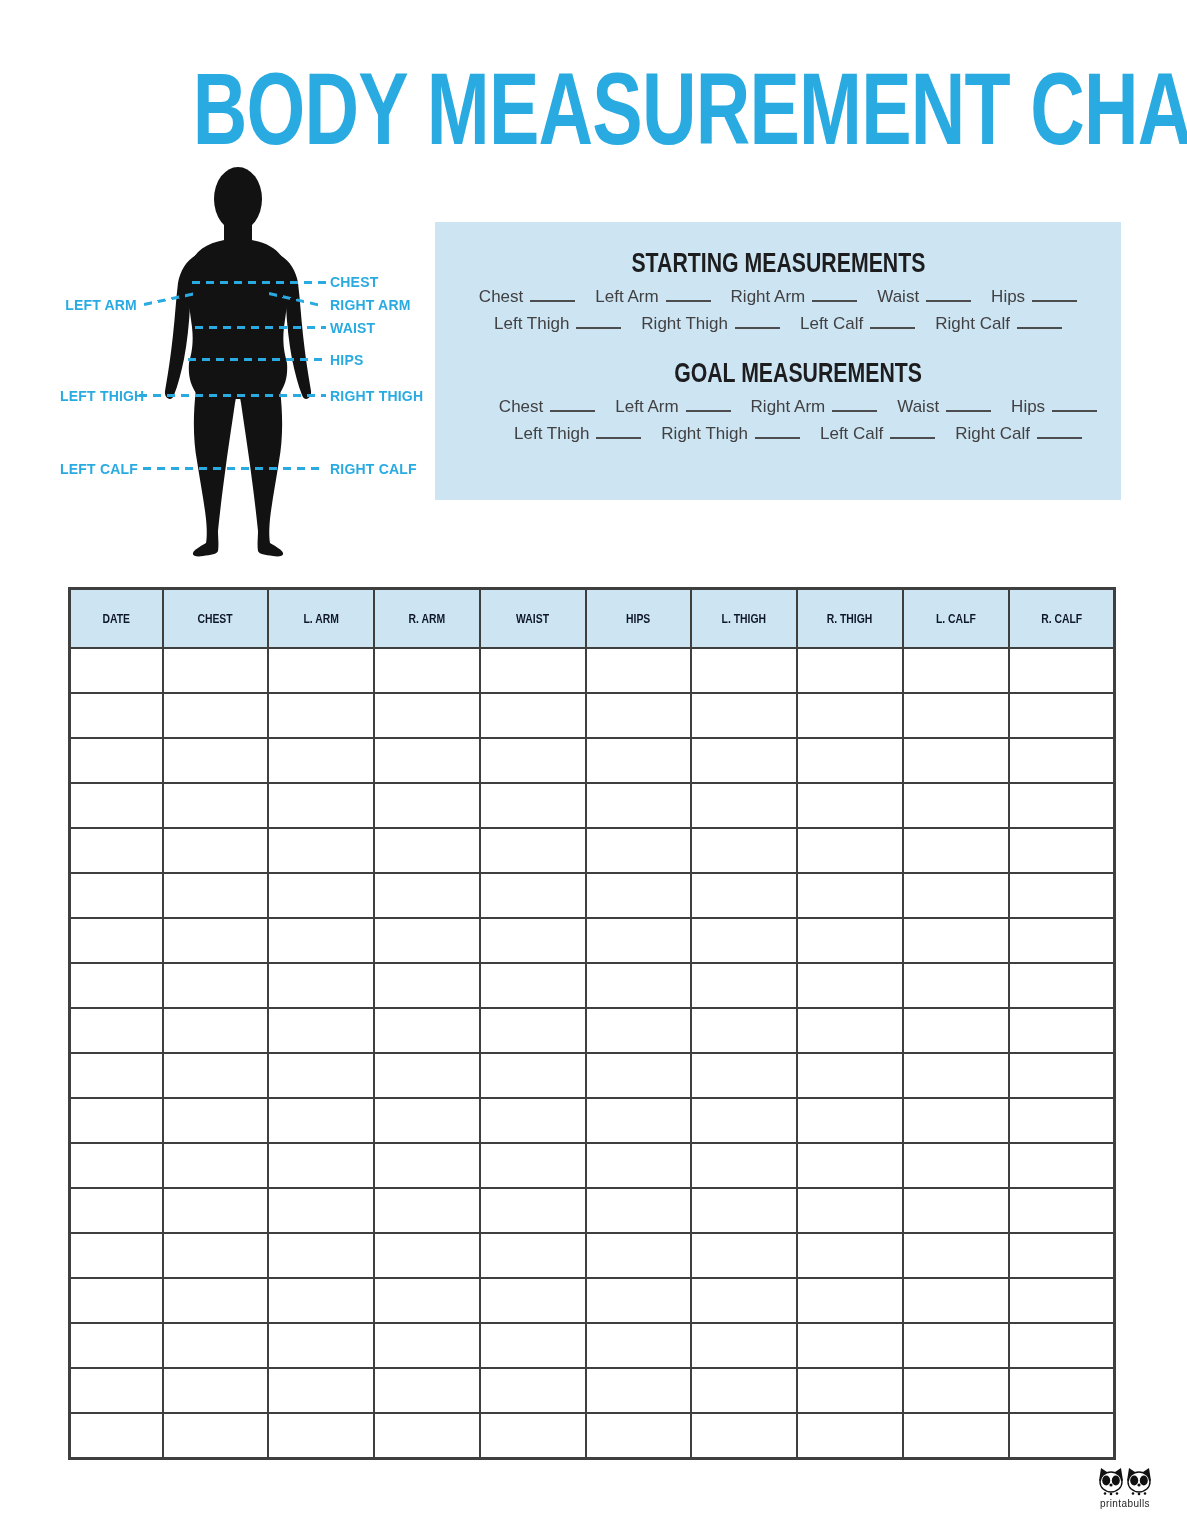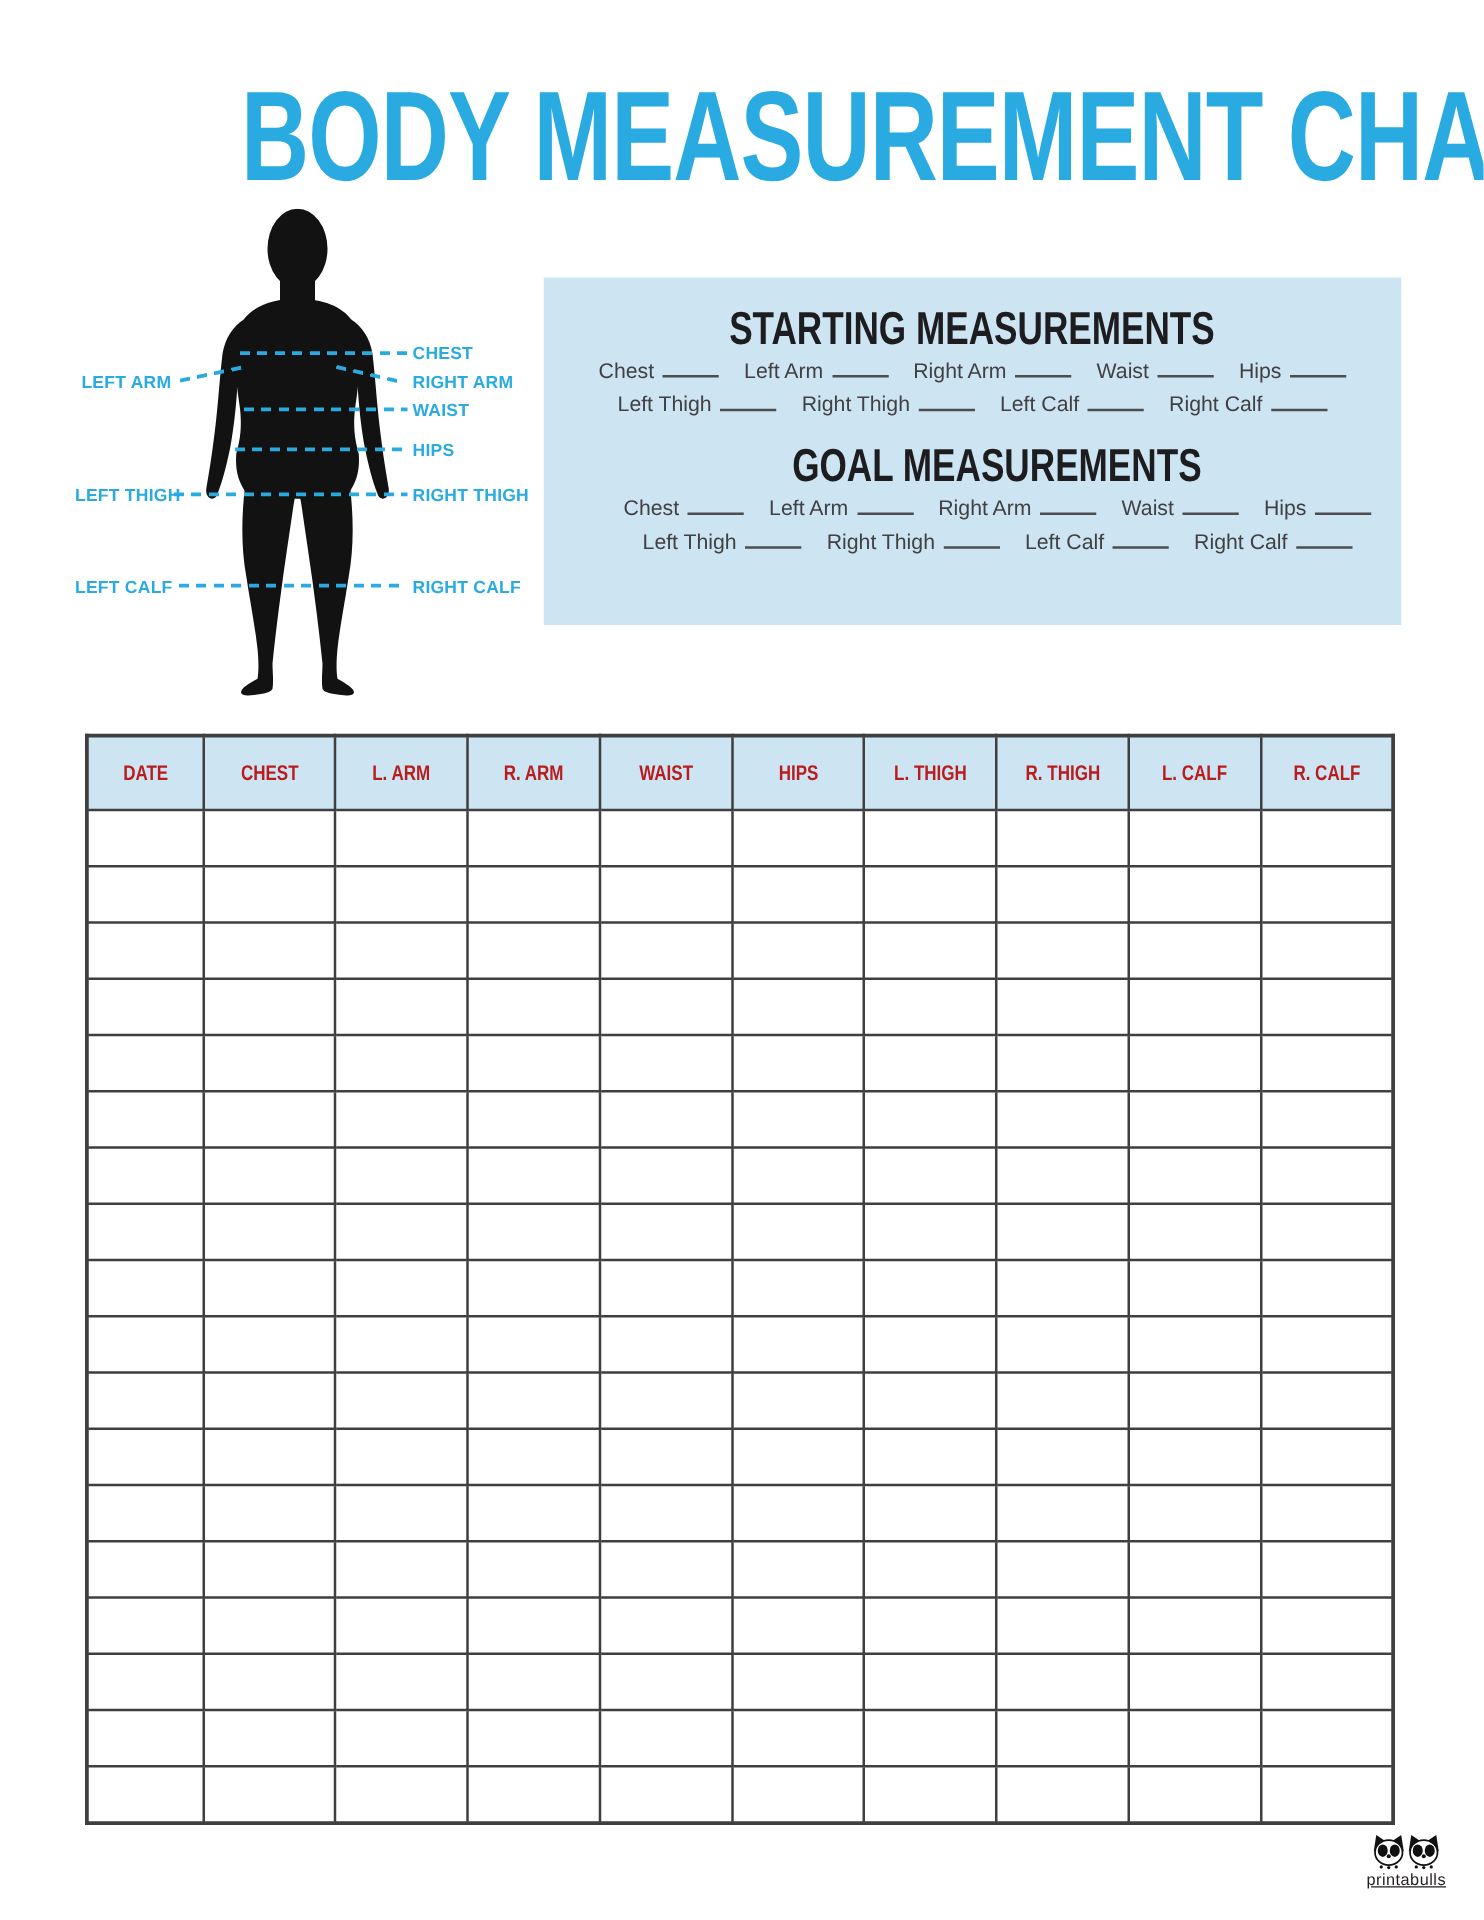--- a/index.html
+++ b/index.html
@@ -44,50 +44,50 @@
   .d-rarm{left:209px;  top:127px; width:54px;}
 
   
   .panel-box {
     position:absolute; left:435px; top:222px; width:686px; height:278px;
     background:#cde5f3; text-align:center; color:#231f20;
   }
   .panel { width:100%; }
   .panel-1 { padding-top:24px; }
   .panel-2 { padding-top:22px;margin-left:20px; }
-  .panel-title { font-size:37px; font-weight:bold; line-height:34px; color:#1d1d1f; }
+  .panel-title { font-size:28px; font-weight:bold; line-height:34px; color:#1d1d1f; }
   .m-rows { margin-top:6px; }
   .m-row {
     display:flex; justify-content:center; align-items:baseline; gap:20px;
     margin-top:7px; font-size:17px; color:#414042;
   }
   .m-field { white-space:nowrap; }
   .blank {
     display:inline-block; width:45px; height:13px;
     border-bottom:2px solid #4d4d4f; margin-left:7px;
   }
 
   
   table.log {
     position:absolute; left:68px; top:587px; width:1048px;
     border-collapse:collapse; table-layout:fixed;
     border:3px solid #3f3f3f;
   }
   table.log th, table.log td { border:2px solid #3f3f3f; padding:0; }
   table.log th {
-    background:#cde5f3; height:57px; color:#b91c1c;
-    font-size:17px; font-weight:bold; text-align:center; vertical-align:middle;
+    background:#cde5f3; height:57px; color:#0f172a;
+    font-size:13px; font-weight:bold; text-align:center; vertical-align:middle;
   }
   table.log td { height:43px; background:#ffffff; }
   table.log col.c-date { width:93px; }
 
   
   .brand { position:absolute; left:1091px; top:1468px; width:68px; text-align:center; z-index:5; }
   .brand svg { display:block; margin:0 auto; }
-  .brand-text { font-size:13px; color:#231f20; letter-spacing:0.4px; line-height:11px;text-decoration:underline; }
+  .brand-text { font-size:10px; color:#231f20; letter-spacing:0.4px; line-height:11px; }
 </style>
 </head>
 <body>
 
 <div class="page">
 
   <h1 class="title"><span class="cond">BODY MEASUREMENT CHART</span></h1>
 
   <div class="fig">
     <svg class="body" viewBox="0 0 156 390" aria-hidden="true">

